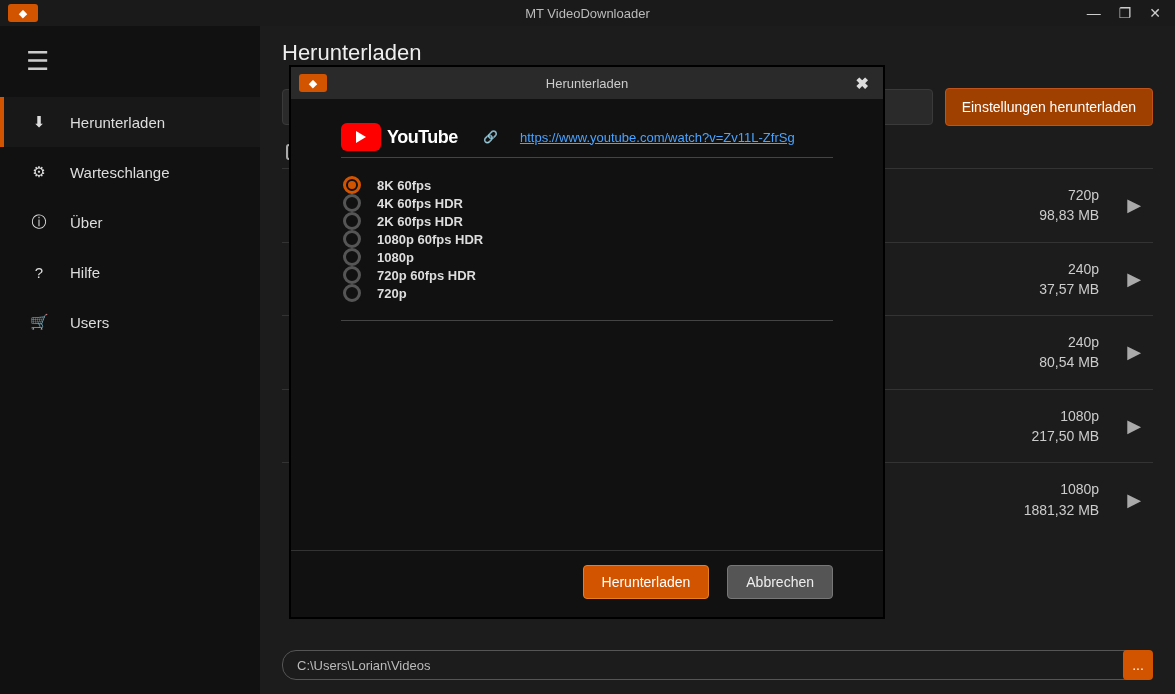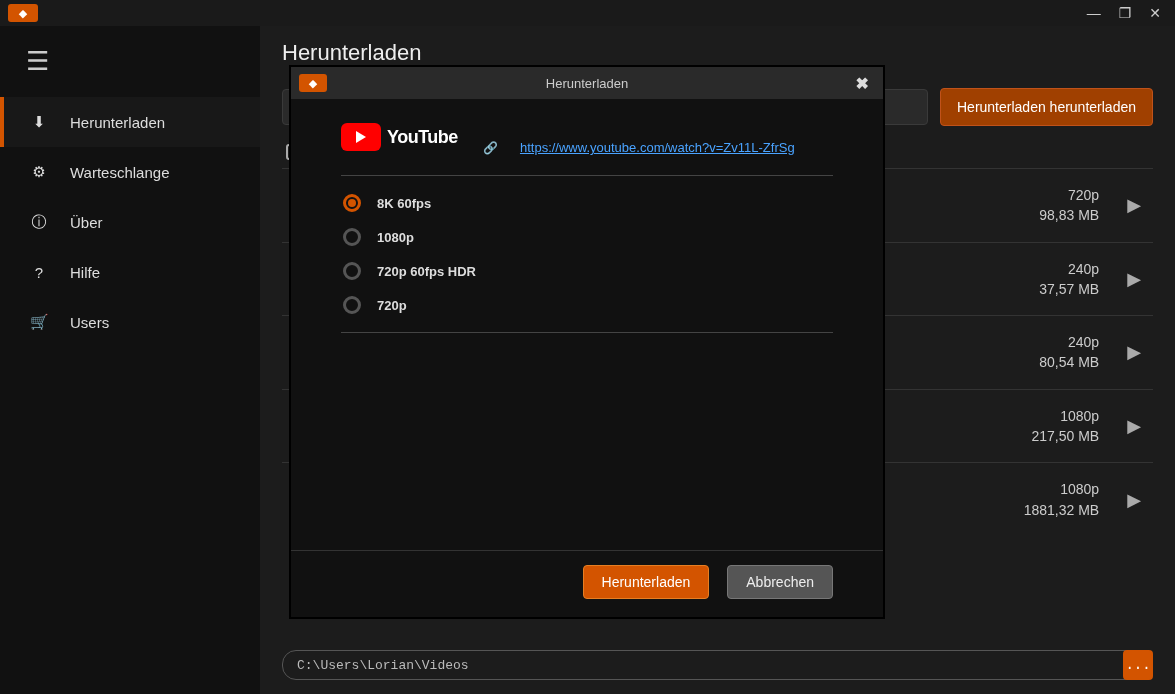--- a/index.html
+++ b/index.html
@@ -99,21 +99,20 @@
     margin-left: auto; display: flex; align-items: center; gap: 22px;
   }
   .meta-text { text-align: right; color: #ccc; font-size: 14px; line-height: 1.45; }
   .play-icon { color: #aaa; font-size: 18px; padding: 0 6px; }
 
   
   .pathrow {
     display: flex; align-items: center; gap: 4px;
     padding: 8px 0 14px 0;
     color: #bbb;
-    font-family: Liberation Mono, monospace;
   }
   .pathfield {
     flex: 1; height: 30px; background: #1c1c1c;
     border: 1px solid #555; border-radius: 14px;
     display: flex; align-items: center; padding: 0 14px;
     color: #bbb; font-size: 13px;
   }
   .pathdots {
     width: 30px; height: 30px; background: #d35400; border-radius: 4px;
     display:flex;align-items:center;justify-content:center;color:#fff;cursor:pointer;
@@ -138,37 +137,37 @@
   .modal-logo {
     width: 28px; height: 18px; background:#d35400; border-radius:3px; margin-left:8px;
     display:flex;align-items:center;justify-content:center;color:#fff;font-size:11px;
   }
   .modal-title {
     position:absolute; left:0;right:0;text-align:center;color:#ccc;font-size:13px; pointer-events:none;
   }
   .modal-close { margin-left:auto; padding:0 14px; color:#ddd; font-size:16px; cursor:pointer; font-weight:bold; }
 
   .modal-body { flex:1; padding: 20px 50px 10px 50px; display:flex; flex-direction:column; overflow:hidden; }
-  .source-row { display:flex; gap:16px; align-items:flex-end; margin-bottom:20px; }
+  .source-row { display:flex; gap:16px; align-items:center; margin-bottom:2px; }
   .yt-badge {
     width: 126px; height: 36px;
     display:flex; align-items:center; gap:6px; color:#fff; font-weight:700; font-size:18px;
     letter-spacing:-0.5px;
   }
   .yt-rect { width:40px;height:28px;background:#ff0000;border-radius:6px;display:flex;align-items:center;justify-content:center;}
   .yt-tri { width:0;height:0;border-left:10px solid #fff;border-top:6px solid transparent;border-bottom:6px solid transparent;}
   .source-info { flex:1; }
   .source-title { color:#eee; font-size:14px; margin-bottom:6px; }
   .source-link-row { display:flex; align-items:center; gap:10px; color:#888; font-size:13px; }
   .source-link { color:#4aa3ff; text-decoration:underline;padding-left:12px; }
   .link-icon{font-size:12px;}
 
   .hr { border-top:1px solid #444; margin: 0 0 18px 0; }
 
-  .options { display:flex; flex-direction:column; gap:16px; padding-left: 2px; }
+  .options { display:flex; flex-direction:column; padding-left: 2px; }
   .opt { display:flex; align-items:center; gap:16px; cursor:pointer; }
   .radio {
     width:18px;height:18px;border:3px solid #555;border-radius:50%;
     display:flex;align-items:center;justify-content:center;flex:none;
   }
   .radio.sel { border-color:#d35400; }
   .radio.sel::after{content:"";width:8px;height:8px;background:#d35400;border-radius:50%;}
   .opt-label { font-size:13px; font-weight:600; color:#ddd; }
 
   .modal-footer {
@@ -184,20 +183,21 @@
   .btn-secondary { background:#555; color:#eee; border-color:#777; }
 
   .hr2 { border-top:1px solid #444; margin-top:auto; margin-bottom:0; }
 
 </style>
 </head>
 <body>
 
 <div class="titlebar">
   <div class="titlebar-logo">◆</div>
+  <div class="titlebar-title">MT VideoDownloader</div>
   <div class="titlebar-controls">
     <span>—</span>
     <span>❐</span>
     <span>✕</span>
   </div>
 </div>
 
 <div class="layout">
 
   <div class="sidebar">
@@ -223,21 +223,21 @@
       <span class="sidebar-icon">🛒</span>
       <span class="sidebar-label">Users</span>
     </div>
   </div>
 
   <div class="main">
     <div class="page-title">Herunterladen</div>
 
     <div class="toprow">
       <div class="url-field"></div>
-      <button class="queue-btn">Herunterladen herunterladen</button>
+      <button class="queue-btn">Einstellungen herunterladen</button>
     </div>
 
     <div class="checkbox-row">
       <div class="chk"></div>
     </div>
 
     <div class="list">
       <div class="list-row">
         <div class="meta">
           <div class="meta-text">
@@ -318,20 +318,32 @@
     </div>
     <div class="hr"></div>
 
     <div class="options">
       <div class="opt">
         <div class="radio sel"></div>
         <span class="opt-label">8K 60fps</span>
       </div>
       <div class="opt">
         <div class="radio"></div>
+        <span class="opt-label">4K 60fps HDR</span>
+      </div>
+      <div class="opt">
+        <div class="radio"></div>
+        <span class="opt-label">2K 60fps HDR</span>
+      </div>
+      <div class="opt">
+        <div class="radio"></div>
+        <span class="opt-label">1080p 60fps HDR</span>
+      </div>
+      <div class="opt">
+        <div class="radio"></div>
         <span class="opt-label">1080p</span>
       </div>
       <div class="opt">
         <div class="radio"></div>
         <span class="opt-label">720p 60fps HDR</span>
       </div>
       <div class="opt">
         <div class="radio"></div>
         <span class="opt-label">720p</span>
       </div>

